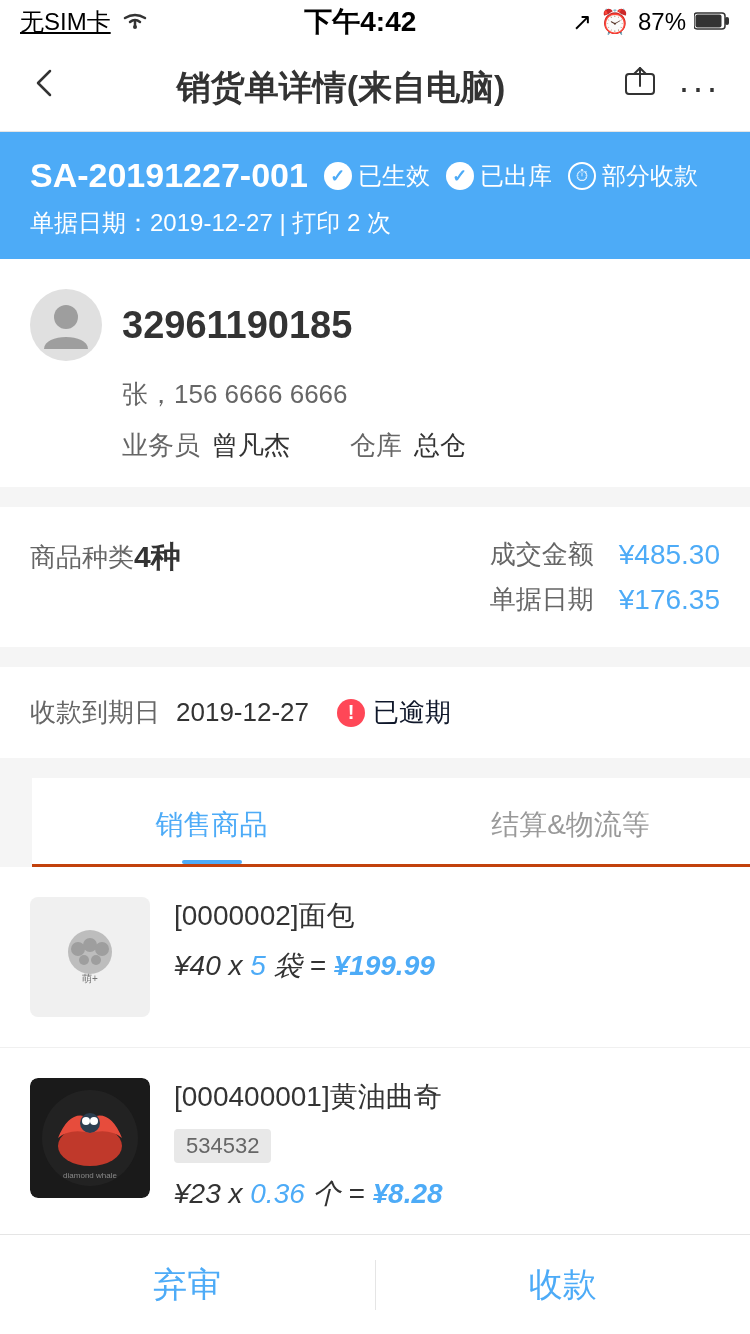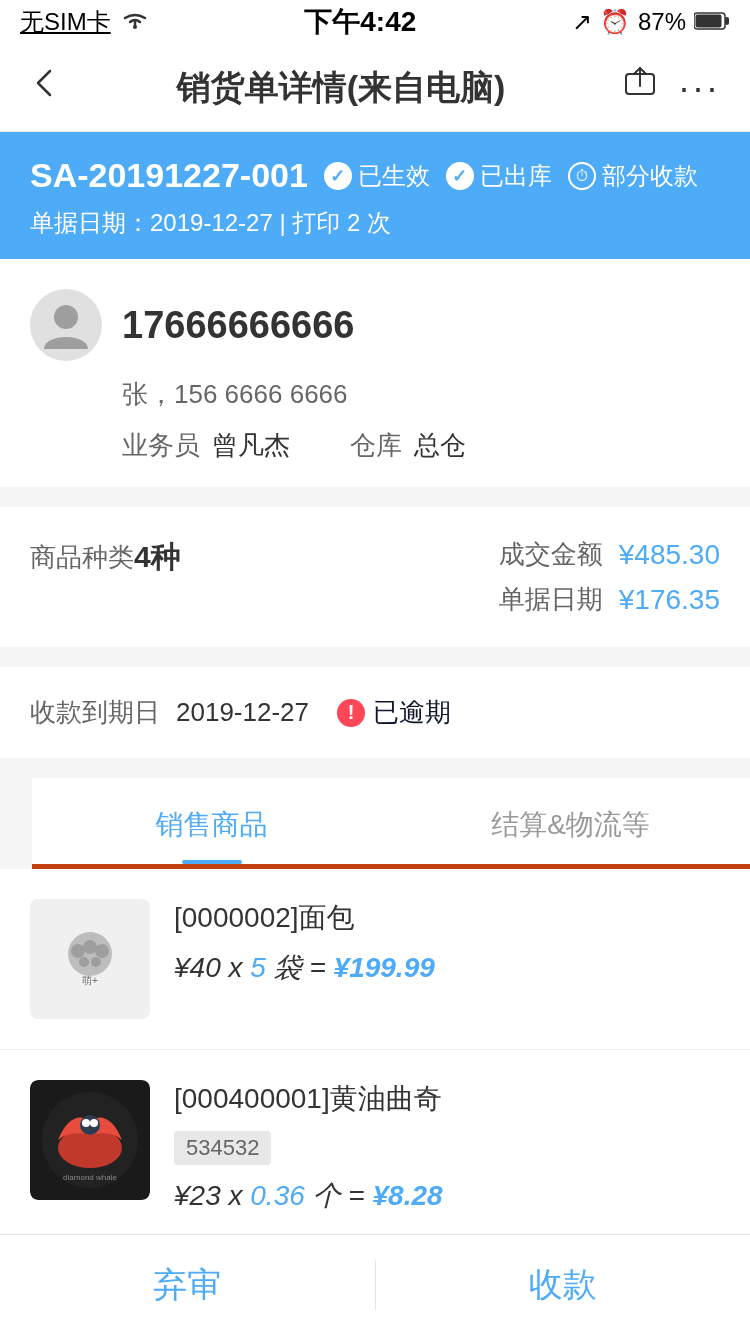--- a/index.html
+++ b/index.html
@@ -186,21 +186,21 @@
     }
     .amount-details {
       display: flex;
       flex-direction: column;
       gap: 10px;
       align-items: flex-end;
     }
     .amount-row {
       display: flex;
       align-items: center;
-      gap: 16px;
+      gap: 25px;
       font-size: 26px;
     }
     .amount-label { color: #666; }
     .amount-value { color: #4dabf7; font-size: 28px; }
 
     
     .due-section {
       background: #fff;
       padding: 24px 30px;
       margin-bottom: 20px;
@@ -229,21 +229,21 @@
       color: #fff;
       font-size: 20px;
       font-weight: 700;
     }
     .overdue-text { color: #0f172a; font-size: 26px; }
 
     
     .tabs {
       background: #fff;
       display: flex;
-      border-bottom: 5px solid #c2410c;
+      border-bottom: 3px solid #c2410c;
       margin-bottom: 0;
       margin-left: 32px;
     }
     .tab {
       flex: 1;
       text-align: center;
       padding: 28px 0 20px;
       font-size: 28px;
       color: #999;
       position: relative;
@@ -411,21 +411,21 @@
 </div>
 
 <div class="customer-section">
   <div class="customer-top">
     <div class="customer-avatar">
       <svg viewBox="0 0 60 60" fill="none">
         <circle cx="30" cy="22" r="12" fill="#9e9e9e"></circle>
         <path d="M8 54 C8 38 52 38 52 54" fill="#9e9e9e"></path>
       </svg>
     </div>
-    <span class="customer-name">17666666666</span>
+    <span class="customer-name">32961190185</span>
   </div>
   <div class="customer-detail">张，156 6666 6666</div>
   <div class="customer-info">
     <div class="info-item">
       <span class="info-label">业务员</span>
       <span class="info-value">曾凡杰</span>
     </div>
     <div class="info-item">
       <span class="info-label">仓库</span>
       <span class="info-value">总仓</span>

